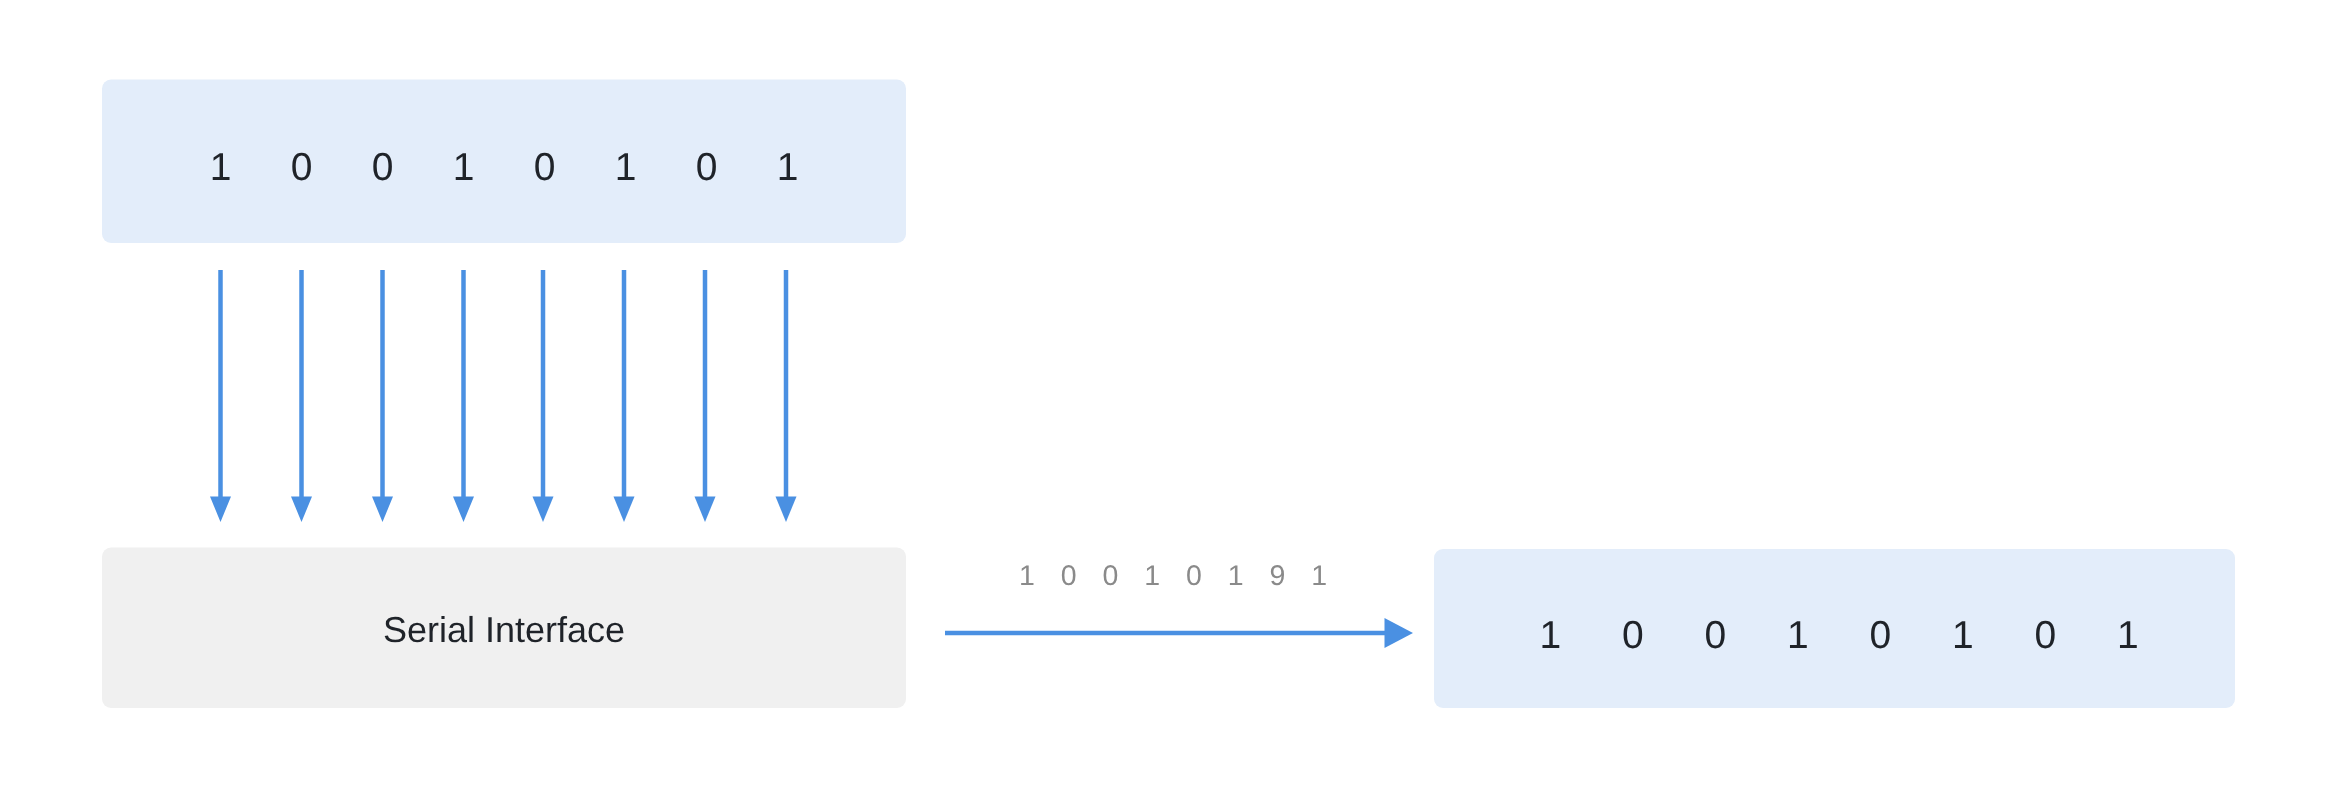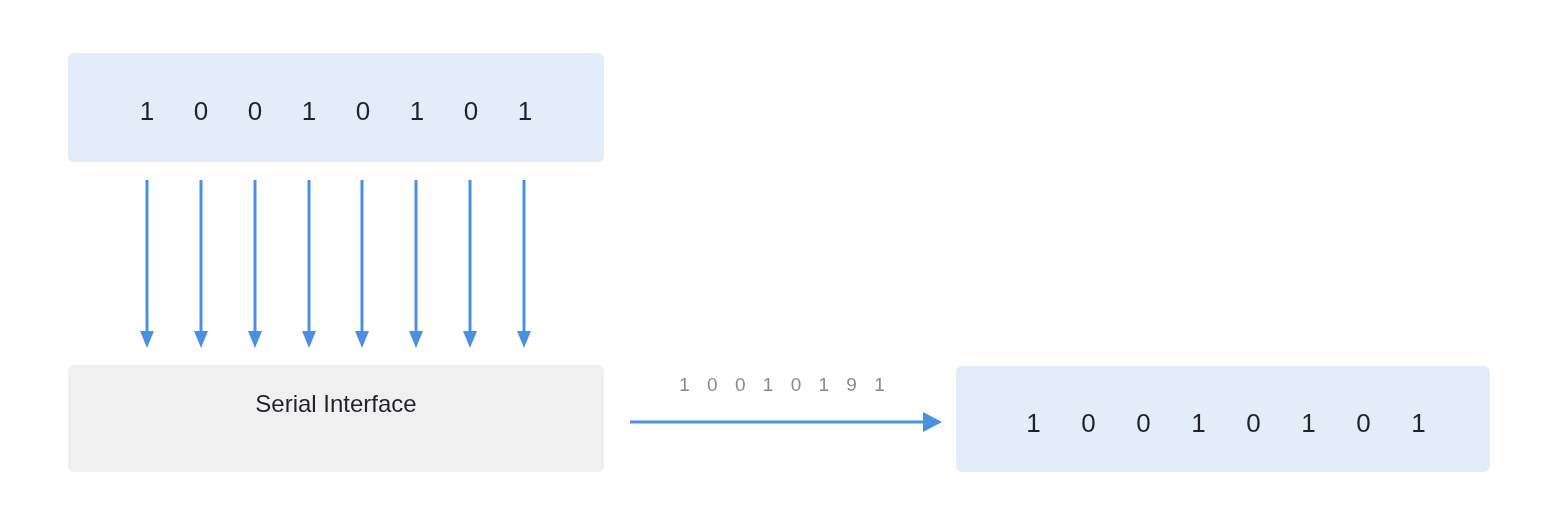--- a/index.html
+++ b/index.html
@@ -90,21 +90,21 @@
   }
   #received-bits .bit {
     width: 55px;
     font-size: 26px;
   }
 
   
   #serial-interface-label {
     position: absolute;
     left: 68px;
-    top: 350px;
+    top: 367px;
     width: 536px;
     height: 107px;
     display: flex;
     align-items: center;
     justify-content: center;
     font-size: 24px;
     color: #1f2329;
     font-family: "Liberation Sans", sans-serif;
   }
 

